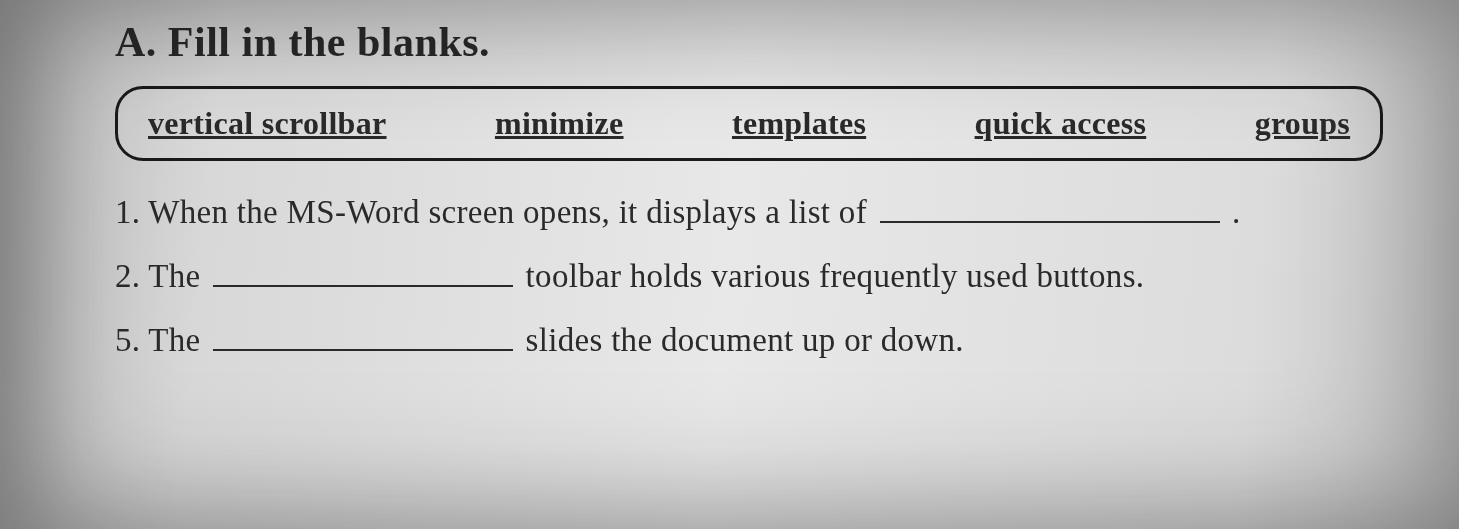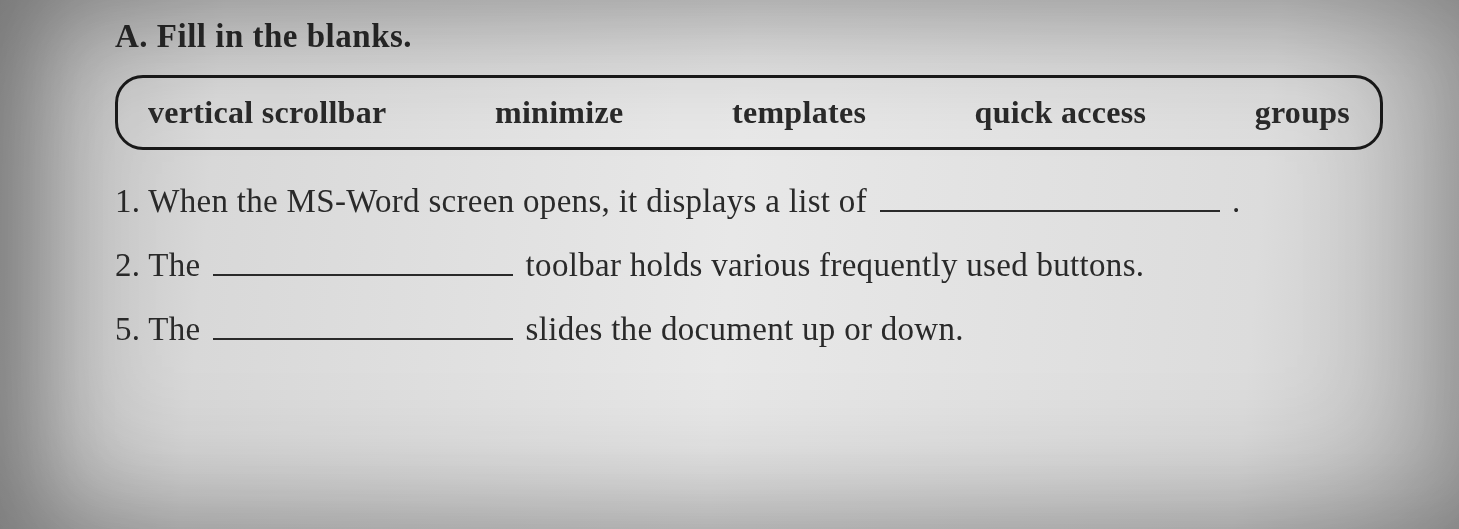--- a/index.html
+++ b/index.html
@@ -11,35 +11,36 @@
       width: 1459px;
       height: 529px;
       background: linear-gradient(95deg, #b8b8b8 0%, #d8d8d8 15%, #e8e8e8 50%, #dcdcdc 85%, #c0c0c0 100%);
       font-family: Georgia, 'Times New Roman', serif;
       color: #2a2a2a;
       padding: 18px 50px 10px 115px;
       position: relative;
       overflow: hidden;
     }
     .section-title {
-      font-size: 33px;
+      font-size: 42px;
       font-weight: bold;
       margin-bottom: 20px;
       letter-spacing: 0.5px;
     }
     .word-bank {
       border: 3px solid #1a1a1a;
       border-radius: 28px;
       padding: 16px 30px;
       margin-bottom: 28px;
       display: flex;
       justify-content: space-between;
       align-items: center;
       background: rgba(255,255,255,0.08);
       width: 98%;
+      text-decoration: underline;
     }
     .word-bank span {
       font-size: 32px;
       font-weight: bold;
       letter-spacing: 0.3px;
     }
     .questions {
       display: flex;
       flex-direction: column;
       gap: 18px;

